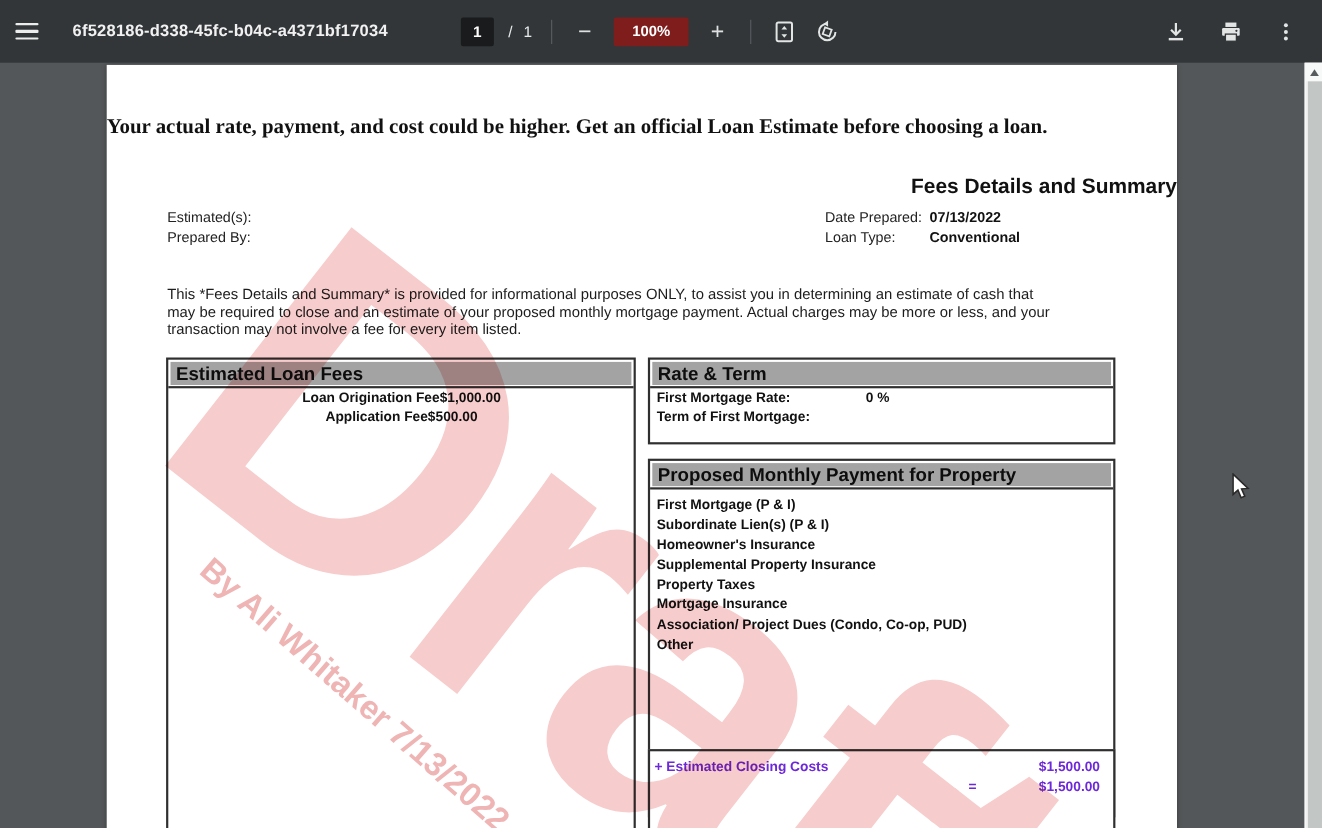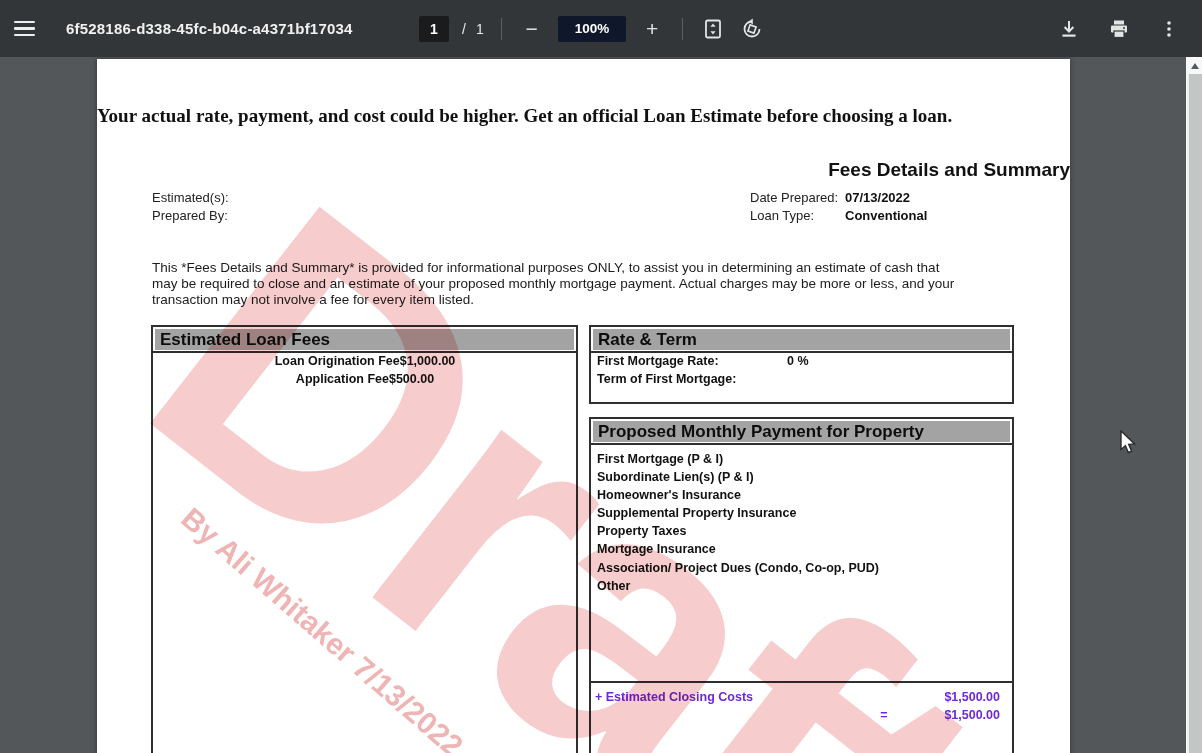--- a/index.html
+++ b/index.html
@@ -17,21 +17,21 @@
   .filename{ font-size:15px; font-weight:700; color:#f1f1f1; letter-spacing:.2px; white-space:nowrap; }
   .tb-center{ position:absolute; left:419px; top:0; height:57px; display:flex; align-items:center; gap:13px; }
   .page-input{
     width:30px; height:26px; background:#191b1c; border:none; border-radius:2px;
     color:#fff; font-size:14px; font-weight:700; text-align:center; font-family:"Liberation Sans",sans-serif;
   }
   .page-total{ font-size:14px; color:#e8eaea; display:flex; gap:10px; font-weight:400; }
   .tb-sep{ width:1px; height:22px; background:#5a5e61; margin:0 4px; }
   .tb-btn{ background:none; border:none; color:#e8eaea; cursor:pointer; display:flex; align-items:center; justify-content:center; width:26px; height:26px; font-family:"Liberation Sans",sans-serif; }
   .glyph-btn{ font-size:21px; line-height:1; color:#dfe1e1; }
-  .zoom-box{ min-width:46px; height:26px; background:#0f172a; border-radius:2px; color:#fff; font-size:13.5px; font-weight:700; display:flex; align-items:center; justify-content:center; padding:0 17px; }
+  .zoom-box{ min-width:46px; height:26px; background:#7f1d1d; border-radius:2px; color:#fff; font-size:13.5px; font-weight:700; display:flex; align-items:center; justify-content:center; padding:0 17px; }
   .tb-right{ position:absolute; right:20px; top:0; height:57px; display:flex; align-items:center; gap:24px; }
 
   
   .viewport{ position:absolute; top:57px; left:0; right:16px; bottom:0; overflow:hidden; }
   .page{
     position:absolute; left:97px; top:2px; width:973px; height:940px;
     background:#ffffff; box-shadow:0 0 5px rgba(0,0,0,.4); overflow:hidden;
   }
 
   

